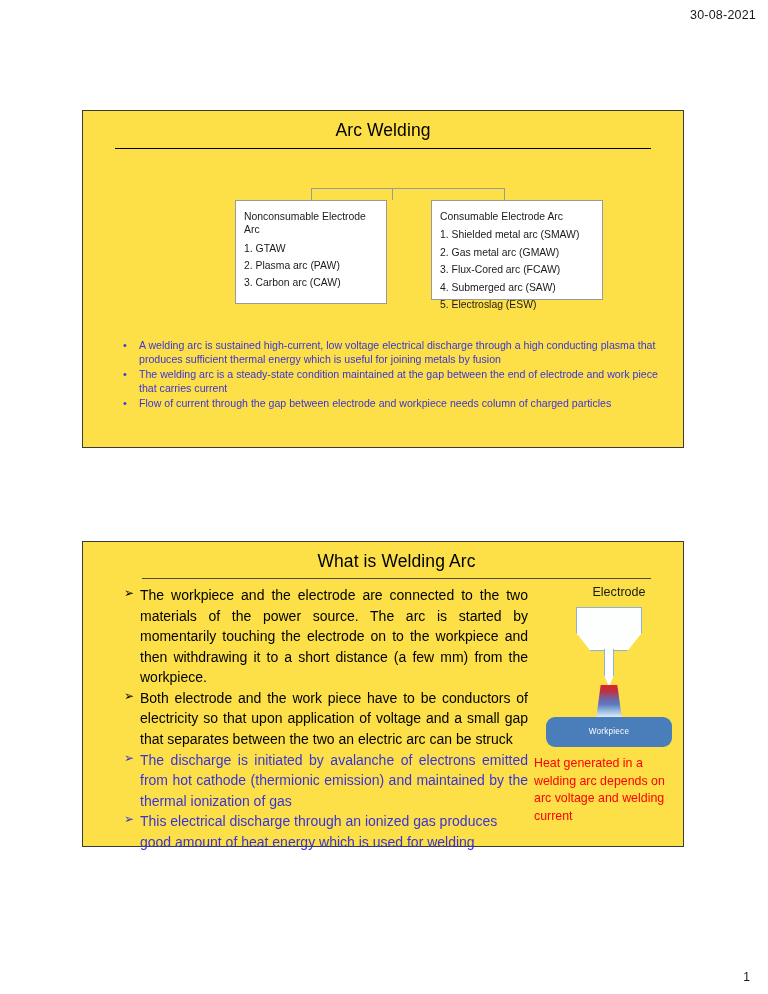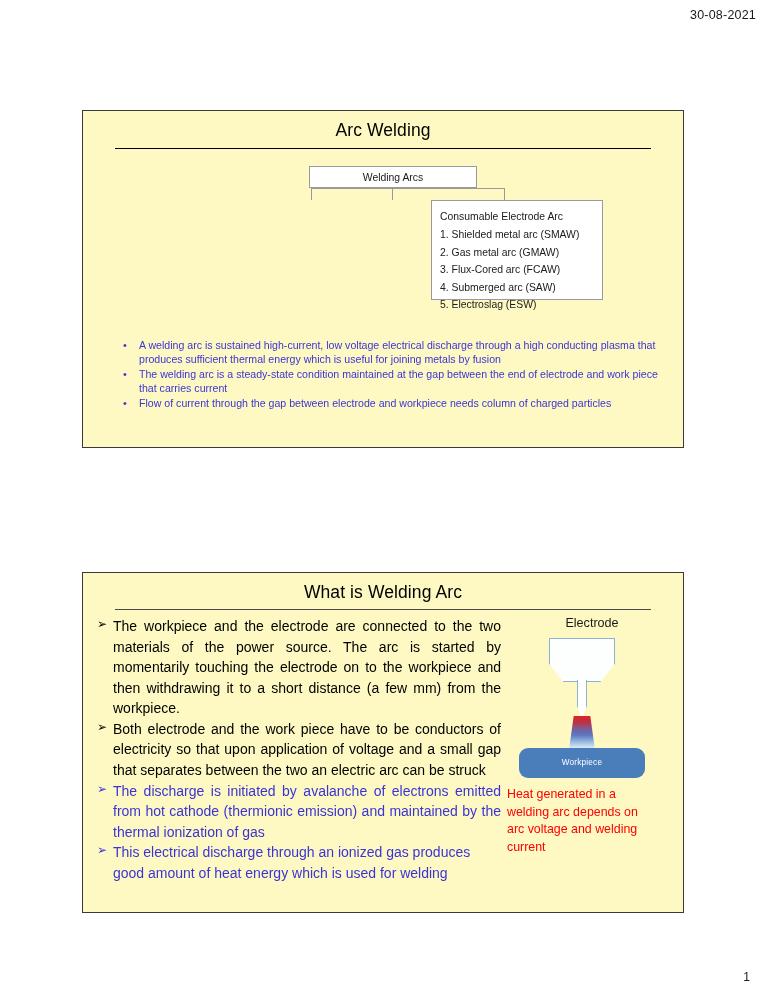--- a/index.html
+++ b/index.html
@@ -32,25 +32,25 @@
     font-size: 12px;
     color: #1a1a1a;
   }
 
   
   .slide {
     position: absolute;
     left: 82px;
     width: 602px;
     border: 1.3px solid #3a3a3a;
-    background: #fef9c3;
+    background: #fde047;
     box-sizing: border-box;
   }
   #slide-1 { top: 110px; height: 338px; }
-  #slide-2 { top: 572px; height: 341px; }
+  #slide-2 { top: 541px; height: 306px; padding-left: 27px; }
 
   .slide-title {
     text-align: center;
     font-size: 17.5px;
     color: #000000;
     margin: 9px 0 0 0;
     font-weight: normal;
     letter-spacing: 0.1px;
   }
   .title-rule {
@@ -281,22 +281,27 @@
   <div class="slide-title">Arc Welding</div>
   <div class="title-rule"></div>
 
   <div class="chart-area">
 
     <div class="conn conn-v-root"></div>
     <div class="conn conn-h"></div>
     <div class="conn conn-v-l"></div>
     <div class="conn conn-v-r"></div>
 
-    <div class="node node-root">Welding Arcs</div>
-
+
+    <div class="node node-branch node-left">
+      <div class="node-head">Nonconsumable Electrode Arc</div>
+      <div class="node-li">1. GTAW</div>
+      <div class="node-li">2. Plasma arc (PAW)</div>
+      <div class="node-li">3. Carbon arc (CAW)</div>
+    </div>
 
     <div class="node node-branch node-right">
       <div class="node-head">Consumable Electrode Arc</div>
       <div class="node-li">1. Shielded metal arc (SMAW)</div>
       <div class="node-li">2. Gas metal arc (GMAW)</div>
       <div class="node-li">3. Flux-Cored arc (FCAW)</div>
       <div class="node-li">4. Submerged arc (SAW)</div>
       <div class="node-li">5. Electroslag (ESW)</div>
     </div>
   </div>

